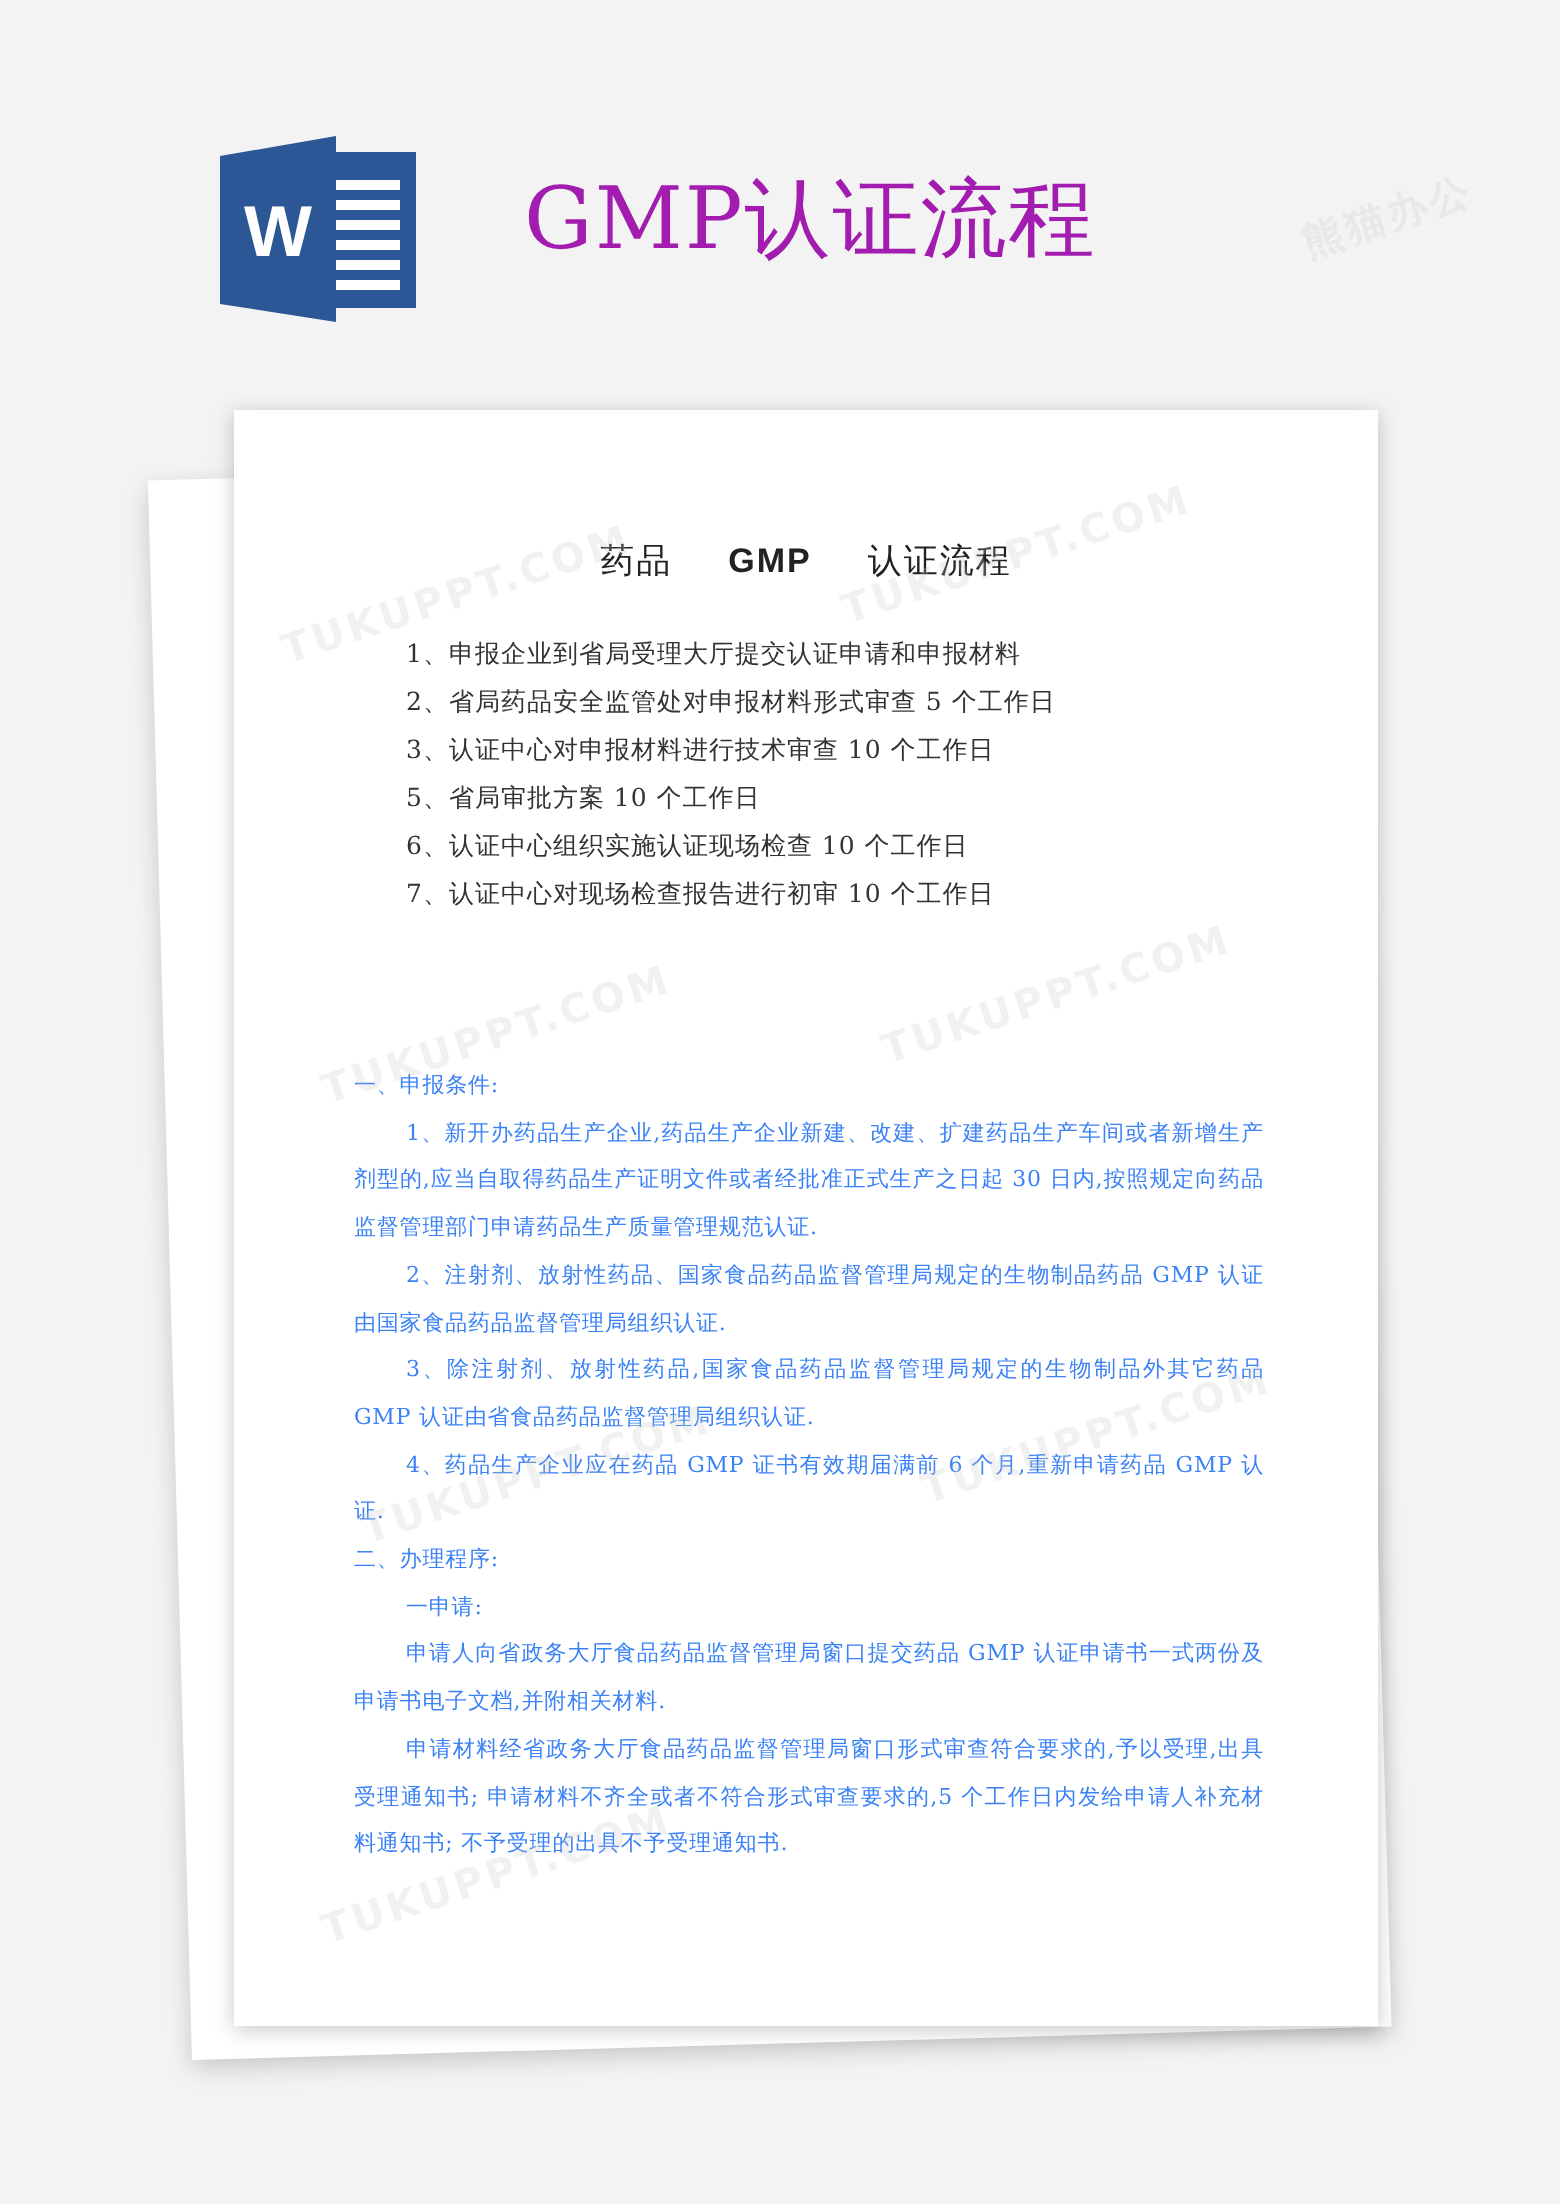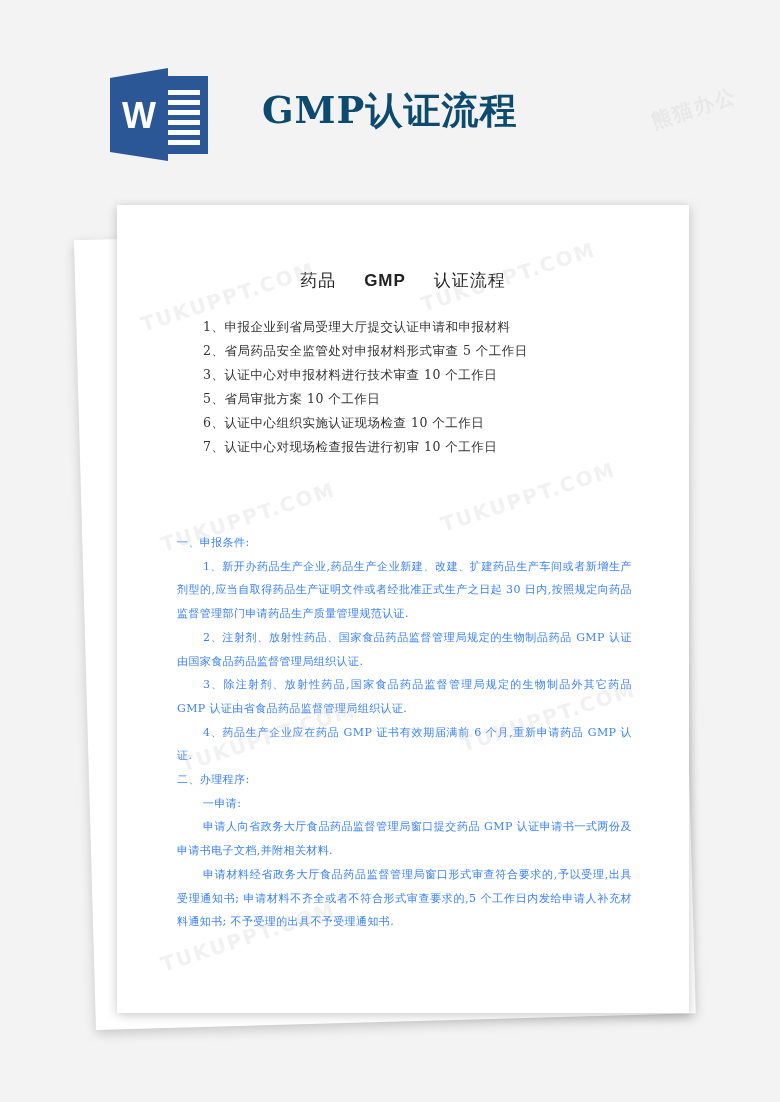--- a/index.html
+++ b/index.html
@@ -5,22 +5,22 @@
   html, body { margin:0; padding:0; }
   body {
     width:780px; height:1102px; position:relative; overflow:hidden;
     background:#f3f3f3;
     font-family:"DejaVu Serif", serif;
   }
   .header { position:absolute; left:0; top:0; width:780px; height:190px; }
   .word-icon { position:absolute; left:110px; top:68px; width:98px; height:93px; }
   .banner-title {
     position:absolute; left:262px; top:78px;
-    font-family:"DejaVu Serif", serif; font-weight:bold;
-    font-size:37px; color:#0c4a6e; letter-spacing:1px; line-height:64px;
+    font-family:"DejaVu Serif", serif; font-weight:normal;
+    font-size:43px; color:#a21caf; letter-spacing:1px; line-height:64px;
   }
   .page-back {
     position:absolute; left:96px; top:240px; width:600px; height:790px;
     background:#fff; transform:rotate(-1.6deg); transform-origin:left bottom;
     box-shadow:0 4px 12px rgba(0,0,0,0.18);
   }
   .page {
     position:absolute; left:117px; top:205px; width:572px; height:808px;
     background:#fff; box-shadow:0 2px 10px rgba(0,0,0,0.22);
   }

